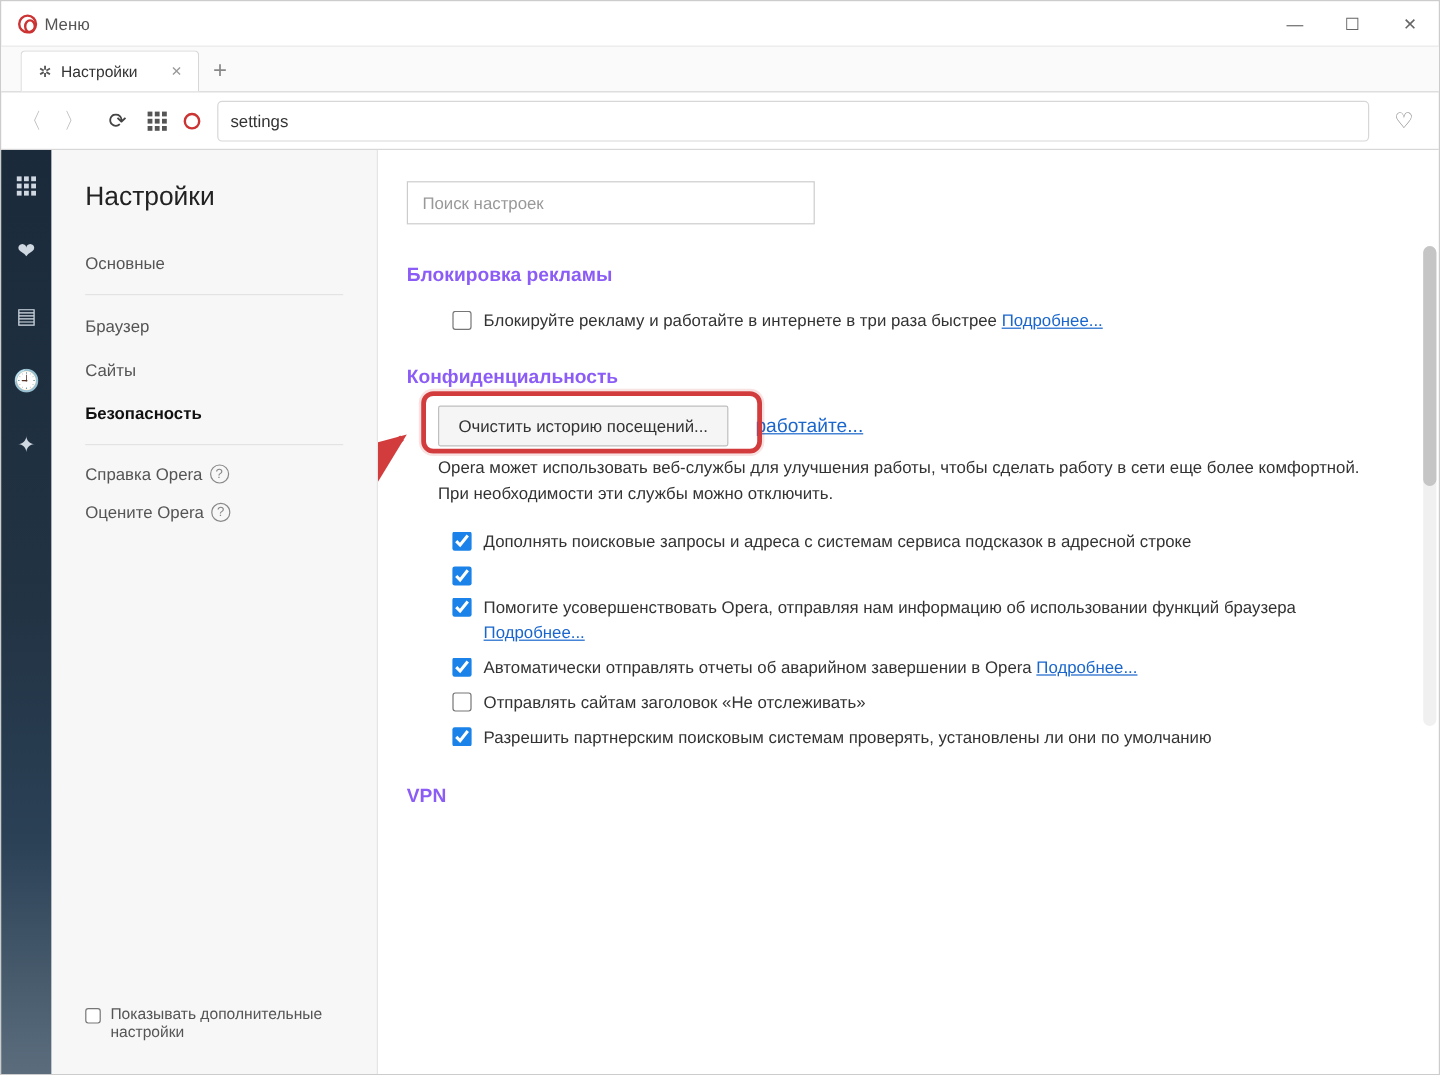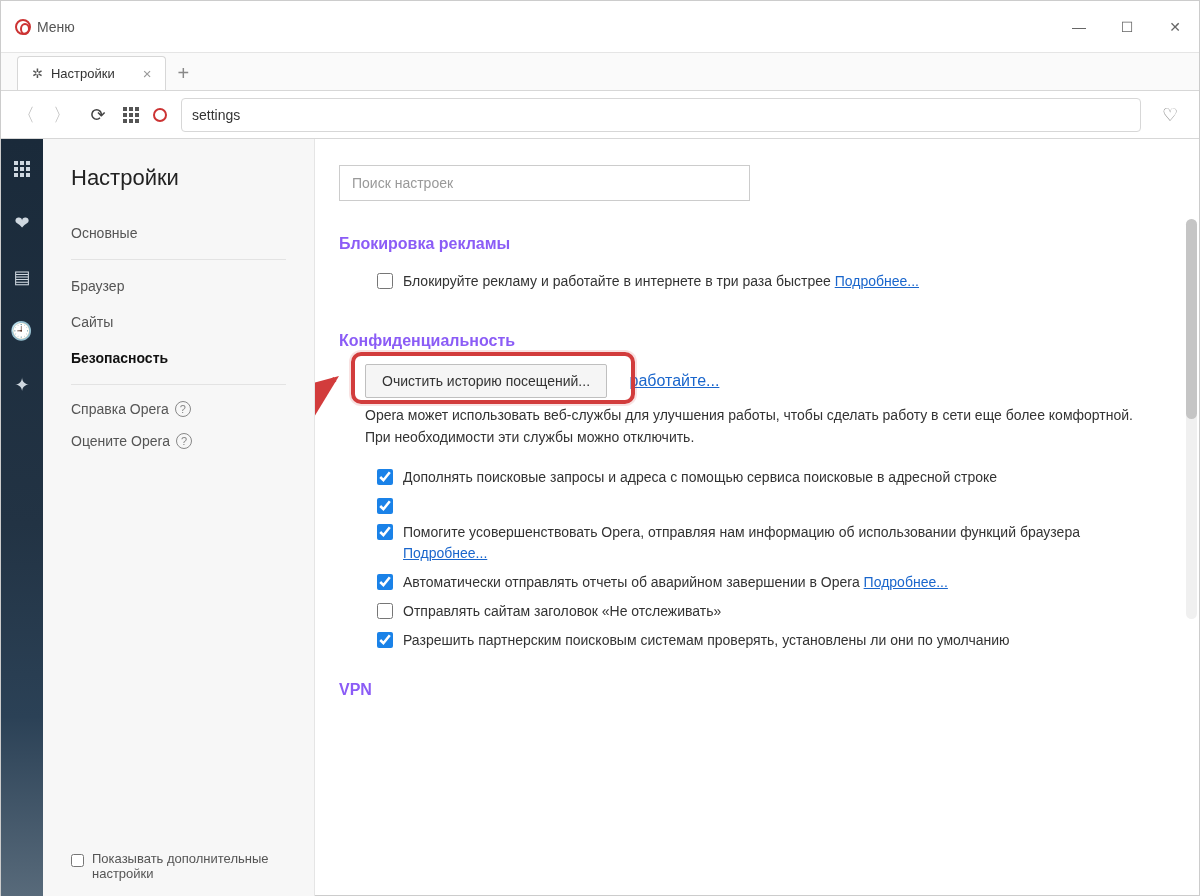--- a/index.html
+++ b/index.html
@@ -1,20 +1,20 @@
 <!DOCTYPE html>
 <html><head>
 <meta charset="utf-8">
 <style>
   * { box-sizing: border-box; margin: 0; padding: 0; font-family: "Segoe UI", Arial, sans-serif; }
   html, body { width: 1200px; height: 896px; background: #fff; overflow: hidden; }
   .outer-frame { width: 1200px; height: 896px; background: #fff; border: 1px solid #ccc; position: relative; }
 
   
-  .title-bar { height: 52px; display: flex; align-items: center; border-bottom: 1px solid #e5e5e5; }
+  .title-bar { height: 38px; display: flex; align-items: center; border-bottom: 1px solid #e5e5e5; }
   .menu-btn { display: flex; align-items: center; gap: 6px; padding: 0 14px; height: 100%; color: #555; font-size: 14px; cursor: pointer; }
   .opera-logo { width: 16px; height: 16px; border-radius: 50%; border: 2px solid #c33; position: relative; }
   .opera-logo::after { content:""; position:absolute; left:3px; top:2px; width:6px; height:8px; border-radius:50%; border:2px solid #c33; }
   .win-controls { margin-left: auto; display: flex; }
   .win-btn { width: 48px; height: 38px; display:flex; align-items:center; justify-content:center; color:#666; font-size:14px; cursor:pointer; }
 
   
   .tab-strip { height: 38px; display: flex; align-items: flex-end; padding-left: 16px; gap: 0; border-bottom: 1px solid #d7d7d7; background:#fafafa; }
   .tab { display:flex; align-items:center; gap:8px; height: 34px; padding: 0 14px; background:#fff; border:1px solid #d7d7d7; border-bottom:none; border-radius:4px 4px 0 0; font-size:13px; color:#333; }
   .tab .gear { font-size:13px; color:#555; }
@@ -44,21 +44,21 @@
   .sidebar a.item { display:block; padding: 10px 28px; font-size:14px; color:#555; text-decoration:none; cursor:pointer; }
   .sidebar a.item.bold { color:#111; font-weight:600; }
   .sidebar .divider { height:1px; background:#e3e3e3; margin: 8px 28px; }
   .sidebar .help-row { display:flex; align-items:center; gap:6px; padding: 8px 28px; color:#555; font-size:14px; cursor:pointer; }
   .q-circle { width:16px; height:16px; border:1.5px solid #888; border-radius:50%; display:inline-flex; align-items:center; justify-content:center; font-size:11px; color:#888; }
   .sidebar-footer { margin-top:auto; padding: 0 28px 28px; display:flex; align-items:flex-start; gap:8px; font-size:13px; color:#555; }
   .sidebar-footer input { margin-top:3px; }
 
   .content { flex:1; position:relative; overflow:hidden; }
   .content-inner { padding: 26px 34px 40px 24px; position:relative; }
-  .search-box { width: 411px; height: 36px; border:1px solid #ccc; display:flex; align-items:center; padding:0 12px; font-size:14px; color:#999; margin-bottom: 34px; background:#fff; }
+  .search-box { width: 340px; height: 36px; border:1px solid #ccc; display:flex; align-items:center; padding:0 12px; font-size:14px; color:#999; margin-bottom: 34px; background:#fff; }
   .section-title { font-size:16px; font-weight:600; color:#8b5cf6; margin: 10px 0 14px; }
   .row { display:flex; align-items:flex-start; gap:10px; padding: 4px 12px; font-size:14px; color:#333; line-height:1.5; }
   .row input[type=checkbox] { width:16px; height:16px; margin-top:2px; accent-color:#1a82e8; flex-shrink:0; }
   .row .text { flex:1; }
   .link { color:#1a66cc; text-decoration:underline; cursor:pointer; }
   .indent { margin-left: 26px; }
   .btn-clear { display:inline-block; border:1px solid #bfbfbf; background:#f5f5f5; padding: 8px 16px; font-size:14px; color:#333; border-radius:2px; cursor:pointer; }
   .highlight-ring { position:absolute; border:4px solid #d23c3c; border-radius:10px; pointer-events:none; box-shadow: 0 0 0 2px rgba(210,60,60,0.15); }
   .desc { font-size:14px; color:#333; line-height:1.6; margin: 6px 0 14px 26px; }
   .scrollbar { position:absolute; right:2px; top:80px; width:11px; height:400px; background:#f0f0f0; border-radius:6px; }
@@ -171,37 +171,37 @@
 
         <div class="section-title">Блокировка рекламы</div>
         <div class="row indent">
           <input type="checkbox" style="">
           <div class="text">
             <span>Блокируйте рекламу и работайте в интернете в три раза быстрее</span>
             <span class="link">Подробнее...</span>
           </div>
         </div>
 
-        <div class="section-title" style="margin-top:36px">Конфиденциальность</div>
+        <div class="section-title" style="margin-top:24px">Конфиденциальность</div>
 
         <div style="position:relative; margin-left:26px; margin-bottom:6px;">
           <span class="btn-clear">Очистить историю посещений...</span>
           <span class="link" style="margin-left:18px">работайте...</span>
           <div class="highlight-ring" style="left:-14px; top:-12px; width:284px; height:52px;"></div>
         </div>
 
         <div class="desc">
           <span>Opera может использовать веб-службы для улучшения работы, чтобы сделать работу в сети еще более комфортной.</span><br>
           <span>При необходимости эти службы можно отключить.</span>
         </div>
 
         <div id="privacy-rows">
             <div class="row indent">
               <input type="checkbox" checked="" style="">
-              <div class="text"><span>Дополнять поисковые запросы и адреса с помощью сервиса поисковые в адресной строке</span></div>
+              <div class="text"><span>Дополнять поисковые запросы и адреса с системам сервиса подсказок в адресной строке</span></div>
             </div>
             <div class="row indent">
               <input type="checkbox" checked="" style="">
             </div>
             <div class="row indent">
               <input type="checkbox" checked="" style="">
               <div class="text"><span>Помогите усовершенствовать Opera, отправляя нам информацию об использовании функций браузера</span> <span class="link">Подробнее...</span></div>
             </div>
             <div class="row indent">
               <input type="checkbox" checked="" style="">

